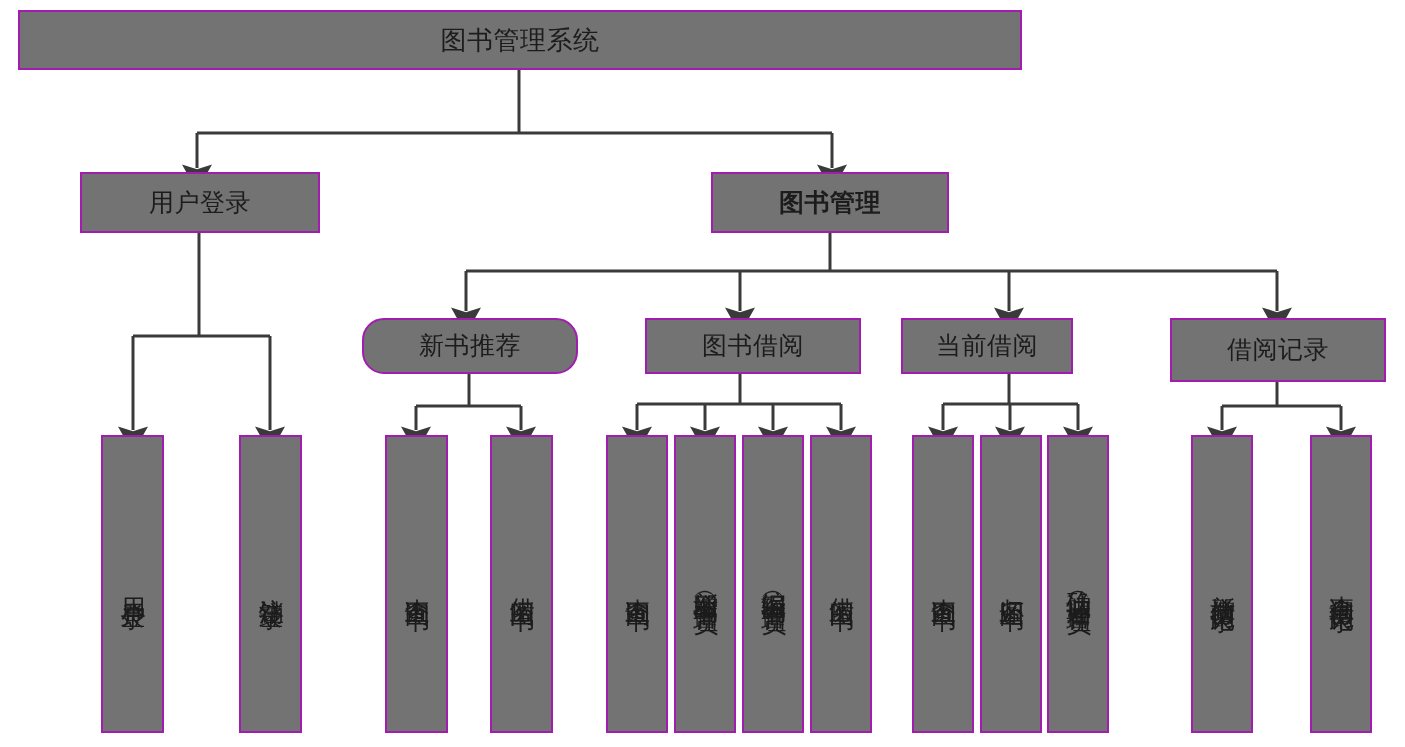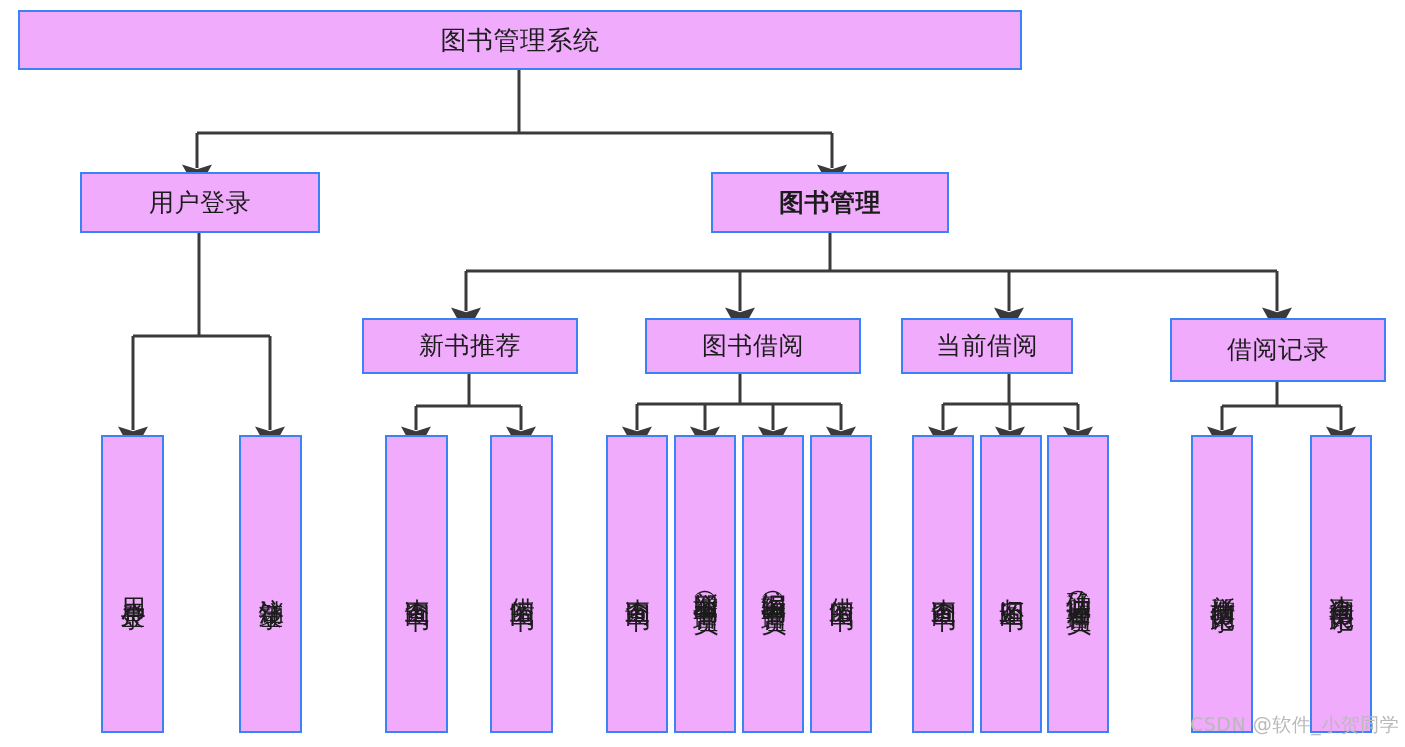--- a/index.html
+++ b/index.html
@@ -22,22 +22,22 @@
     position: absolute;
     left: 0;
     top: 0;
     width: 1405px;
     height: 747px;
     pointer-events: none;
   }
   .node {
     position: absolute;
     box-sizing: border-box;
-    background: #f0abfc;
-    border: 2px solid #3b82f6;
+    background: #737373;
+    border: 2px solid #a21caf;
     display: flex;
     align-items: center;
     justify-content: center;
     color: #1c1c1c;
   }
   .node-label {
     display: block;
     text-align: center;
     line-height: 1.18;
     letter-spacing: 0.5px;
@@ -134,21 +134,21 @@
     <span class="node-label">图书管理系统</span>
   </div>
 
   <div class="node horiz" style="left:80px; top:172px; width:240px; height:61px;">
     <span class="node-label">用户登录</span>
   </div>
   <div class="node horiz" style="left:711px; top:172px; width:238px; height:61px;font-weight:bold;">
     <span class="node-label">图书管理</span>
   </div>
 
-  <div class="node horiz" style="left:362px; top:318px; width:216px; height:56px;">
+  <div class="node horiz" style="left:362px; top:318px; width:216px; height:56px;border-radius:22px;">
     <span class="node-label">新书推荐</span>
   </div>
   <div class="node horiz" style="left:645px; top:318px; width:216px; height:56px;">
     <span class="node-label">图书借阅</span>
   </div>
   <div class="node horiz" style="left:901px; top:318px; width:172px; height:56px;">
     <span class="node-label">当前借阅</span>
   </div>
   <div class="node horiz" style="left:1170px; top:318px; width:216px; height:64px;">
     <span class="node-label">借阅记录</span>
@@ -191,15 +191,14 @@
     <span class="node-label">确认归还（管理员）</span>
   </div>
 
   <div class="node vert" style="left:1191px; top:435px; width:62px; height:298px;">
     <span class="node-label">新增借阅记录</span>
   </div>
   <div class="node vert" style="left:1310px; top:435px; width:62px; height:298px;">
     <span class="node-label">查询借阅记录</span>
   </div>
 
-  <div class="watermark">CSDN @软件_小贺同学</div>
 
 </div>
 
 </body></html>

